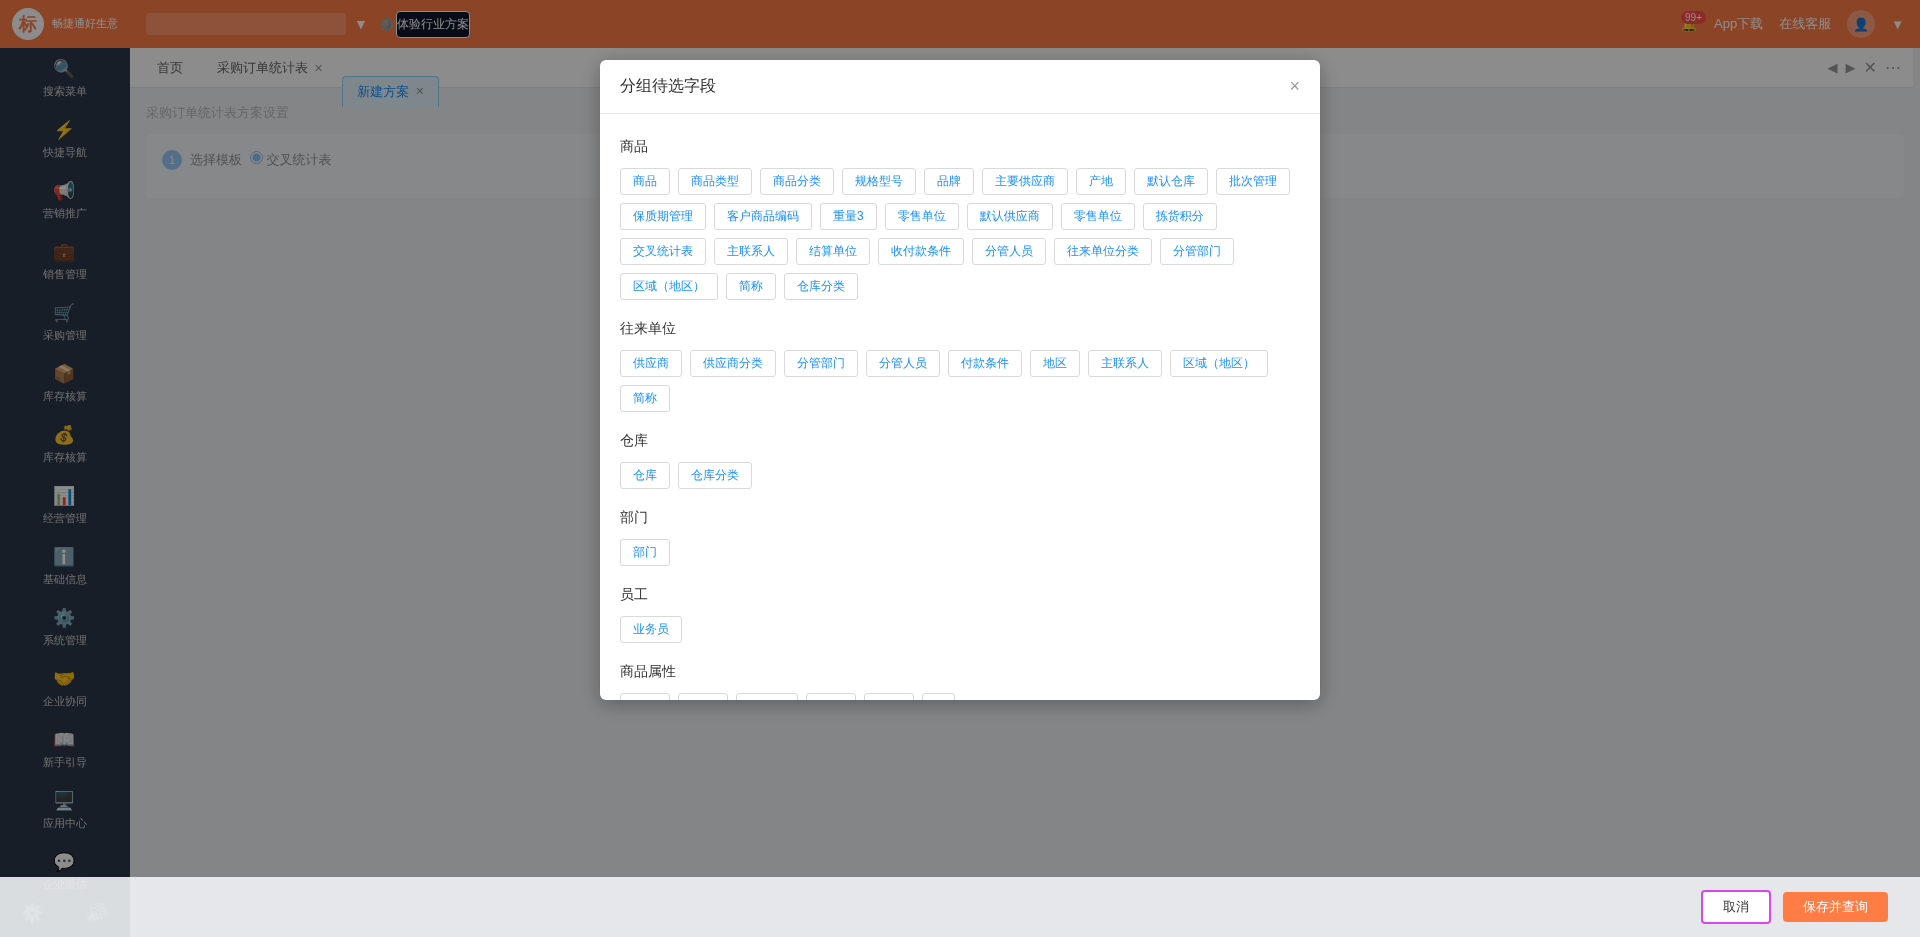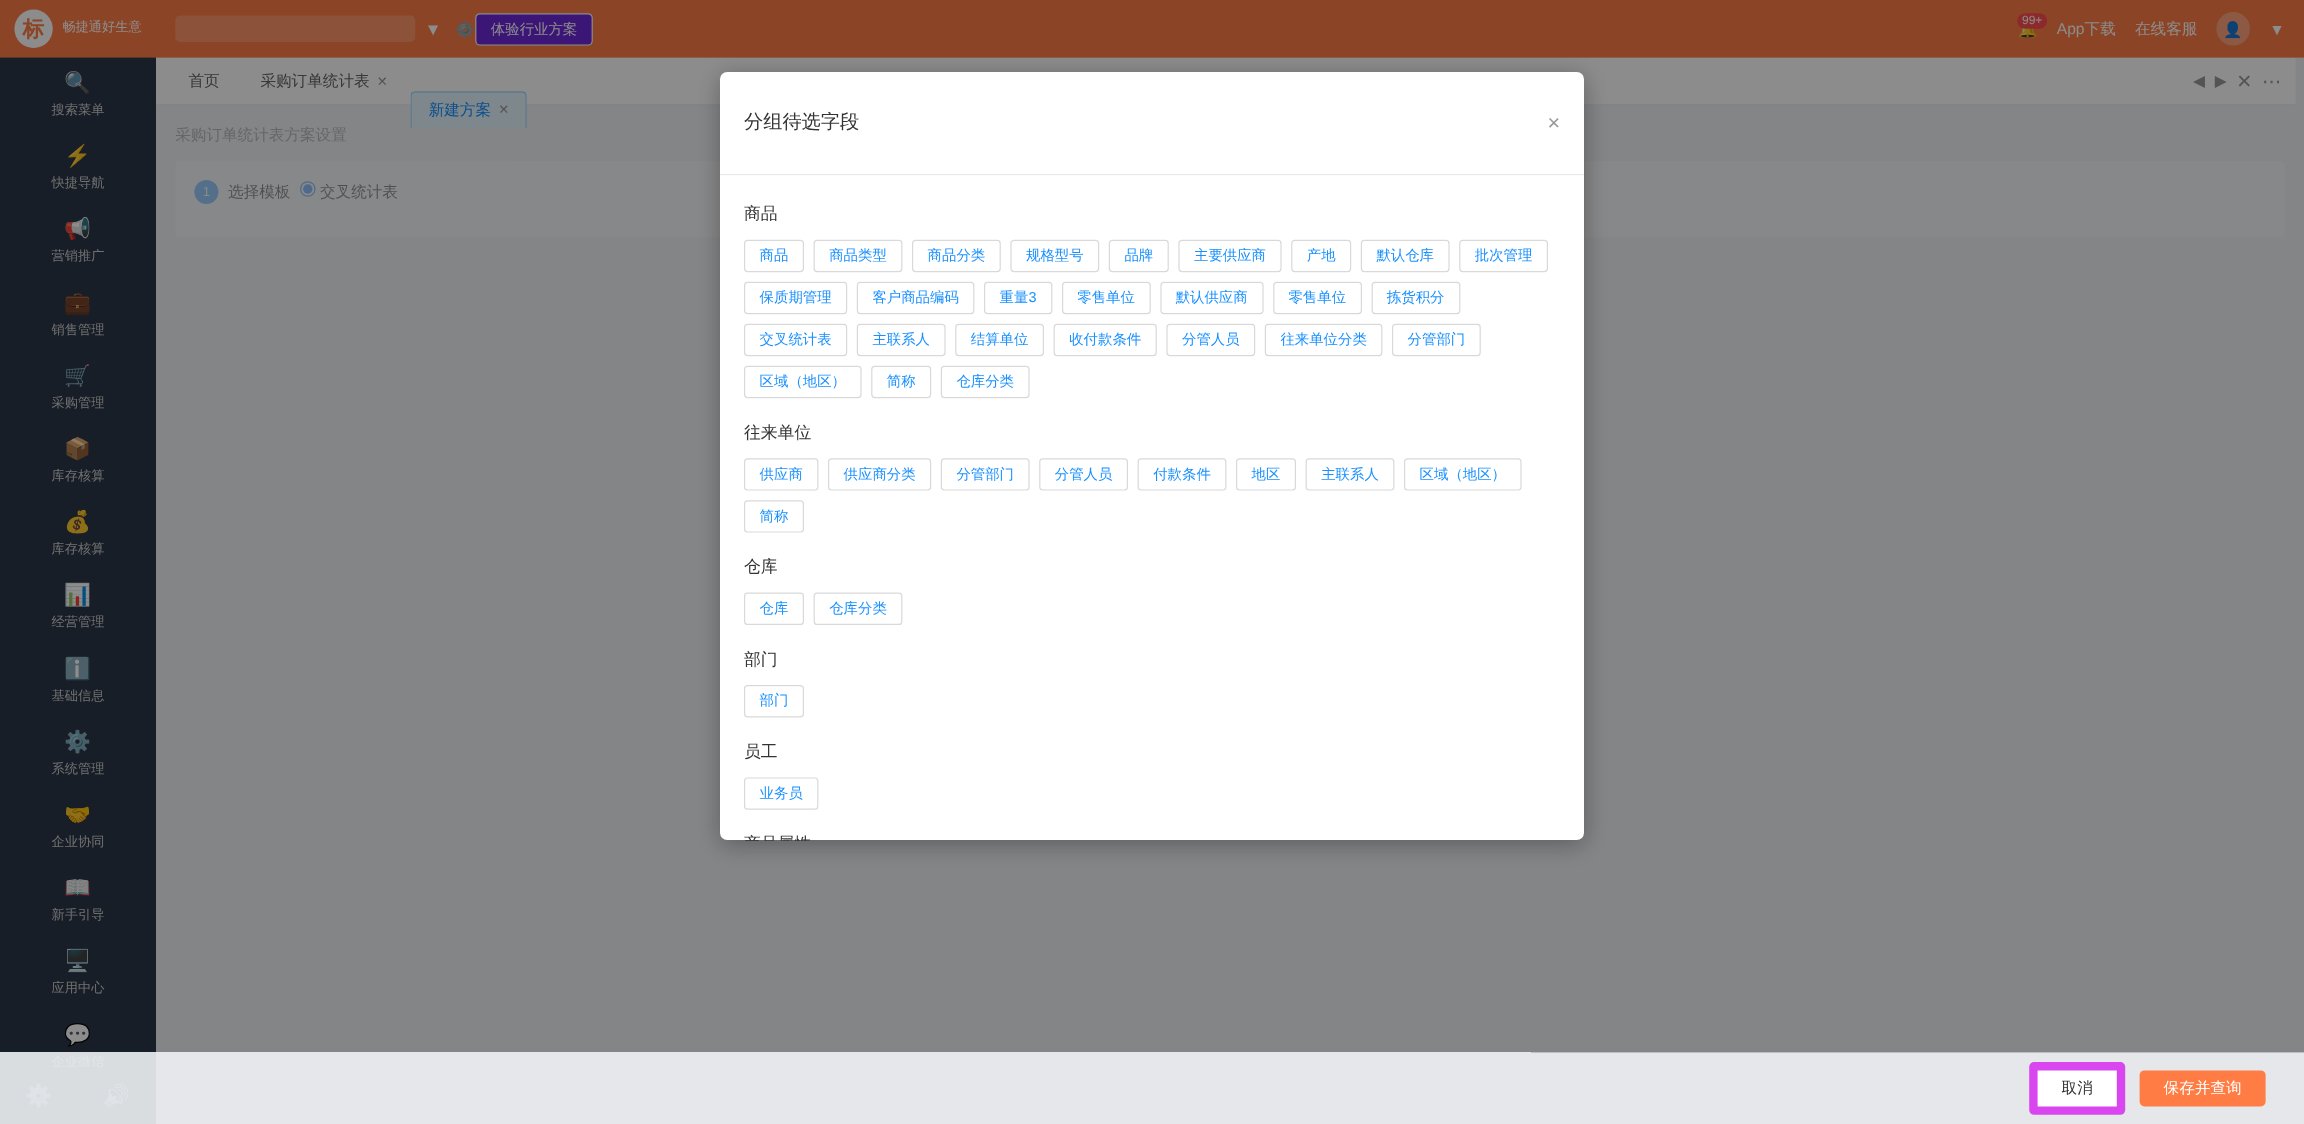--- a/index.html
+++ b/index.html
@@ -24,22 +24,22 @@
     .top-search {
       flex: 1; max-width: 200px;
       background: rgba(255,255,255,0.2); border: none; border-radius: 4px;
       color: white; padding: 4px 8px; font-size: 12px; outline: none;
     }
     .top-actions {
       margin-left: auto; display: flex; align-items: center; gap: 16px;
       color: white; font-size: 13px;
     }
     .trial-btn {
-      background: #6d28d9; border: 1px solid #fff; color: white;
-      padding: 4px 12px; border-radius: 4px; cursor: pointer; font-size: 12px;
+      background: #0f172a; border: 1px solid #fff; color: white;
+      padding: 4px 0; border-radius: 4px; cursor: pointer; font-size: 12px;
     }
     .notif-badge {
       position: relative; cursor: pointer;
     }
     .badge {
       position: absolute; top: -6px; right: -8px;
       background: #ff4d4f; color: white; font-size: 10px;
       border-radius: 8px; padding: 1px 4px; min-width: 16px; text-align: center;
     }
 
@@ -91,21 +91,21 @@
       padding-top: 60px;
     }
 
     
     .modal {
       background: white; border-radius: 6px; width: 720px; max-height: 640px;
       display: flex; flex-direction: column; position: relative;
       box-shadow: 0 4px 20px rgba(0,0,0,0.3);
     }
     .modal-header {
-      padding: 32px 20px; border-bottom: 1px solid #e8e8e8;
+      padding: 16px 20px; border-bottom: 1px solid #e8e8e8;
       display: flex; justify-content: space-between; align-items: center;
     }
     .modal-title { font-size: 16px; font-weight: 500; color: #333; }
     .modal-close { cursor: pointer; color: #999; font-size: 18px; }
     .modal-body {
       flex: 1; overflow-y: auto; padding: 20px;
     }
     .modal-body::-webkit-scrollbar { width: 6px; }
     .modal-body::-webkit-scrollbar-thumb { background: #d9d9d9; border-radius: 3px; }
 
@@ -127,21 +127,21 @@
     }
 
     
     .modal-footer-area {
       position: fixed; bottom: 0; left: 0; right: 0;
       height: 60px; background: rgba(240,242,245,0.9);
       display: flex; align-items: center; justify-content: flex-end;
       padding: 0 32px; gap: 12px; z-index: 201;
     }
     .btn-cancel {
-      padding: 6px 20px; border: 7px solid #d946ef; border-radius: 4px;
+      padding: 6px 20px; border: 2px solid #d946ef; border-radius: 4px;
       background: white; cursor: pointer; font-size: 13px; color: #333;
     }
     .btn-primary {
       padding: 6px 20px; border: none; border-radius: 4px;
       background: #ff7d45; cursor: pointer; font-size: 13px; color: white;
     }
 
     .bottom-bar {
       position: fixed; bottom: 0; left: 0; width: 130px; height: 48px;
       background: #2d3748; display: flex; align-items: center; justify-content: space-around;

